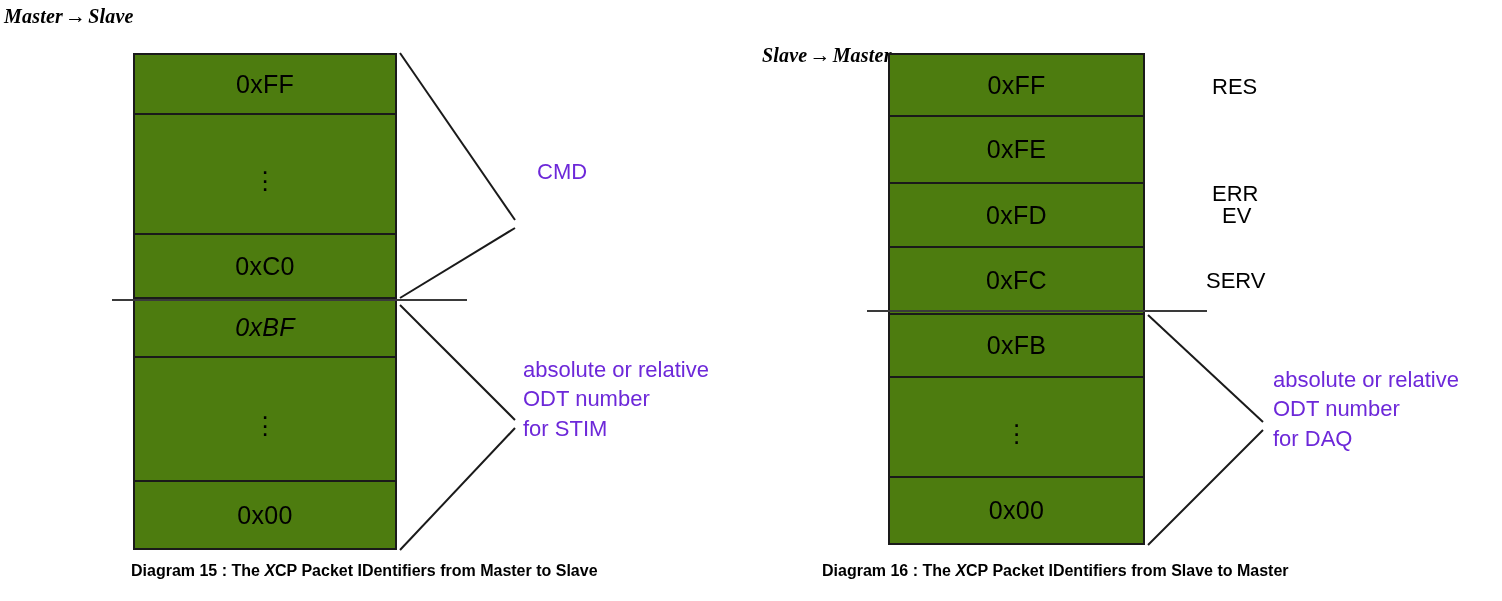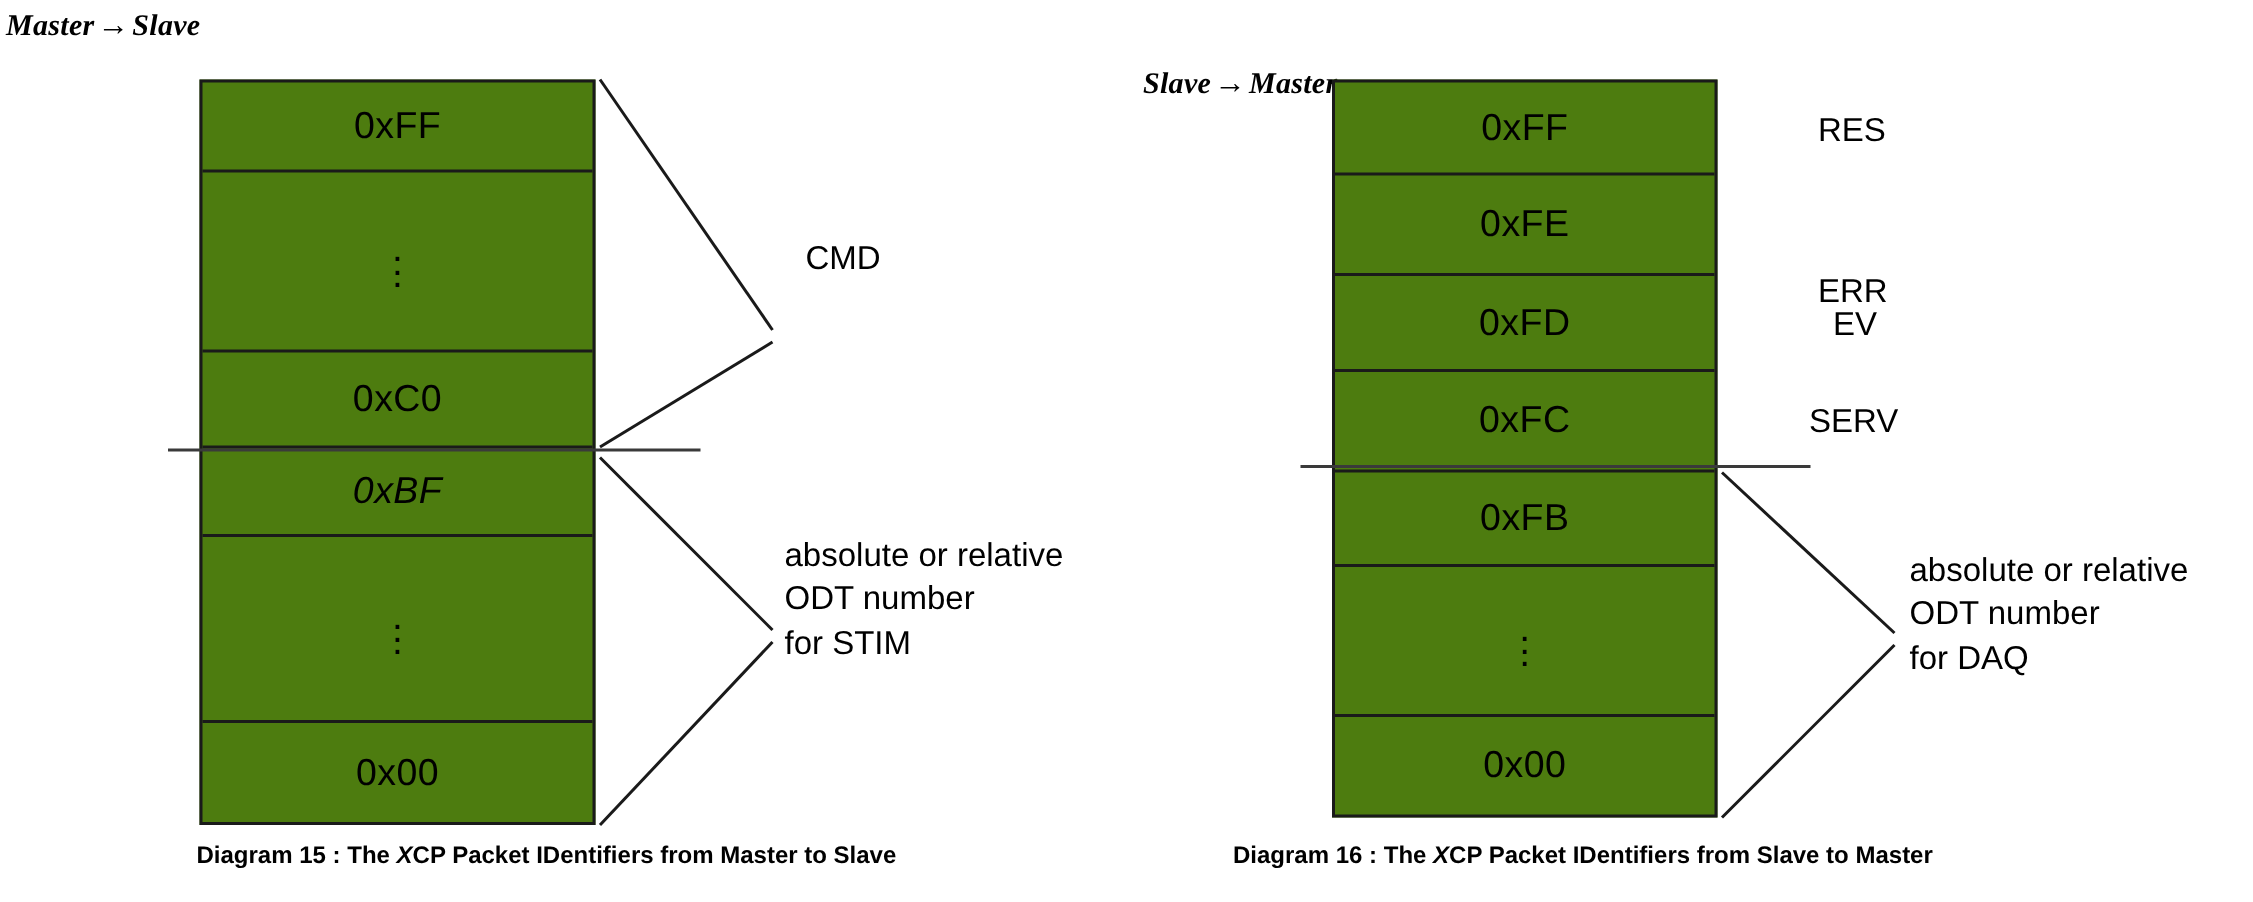--- a/index.html
+++ b/index.html
@@ -83,21 +83,21 @@
     position: absolute;
     overflow: visible;
   }
 
   
   .anno {
     position: absolute;
     font-size: 22px;
     line-height: 1.33;
     white-space: nowrap;
-    color: #000000;
+    color: #6d28d9;
   }
 
   .side-label {
     position: absolute;
     font-size: 22px;
     white-space: nowrap;
     color: #000000;
   }
 
   

